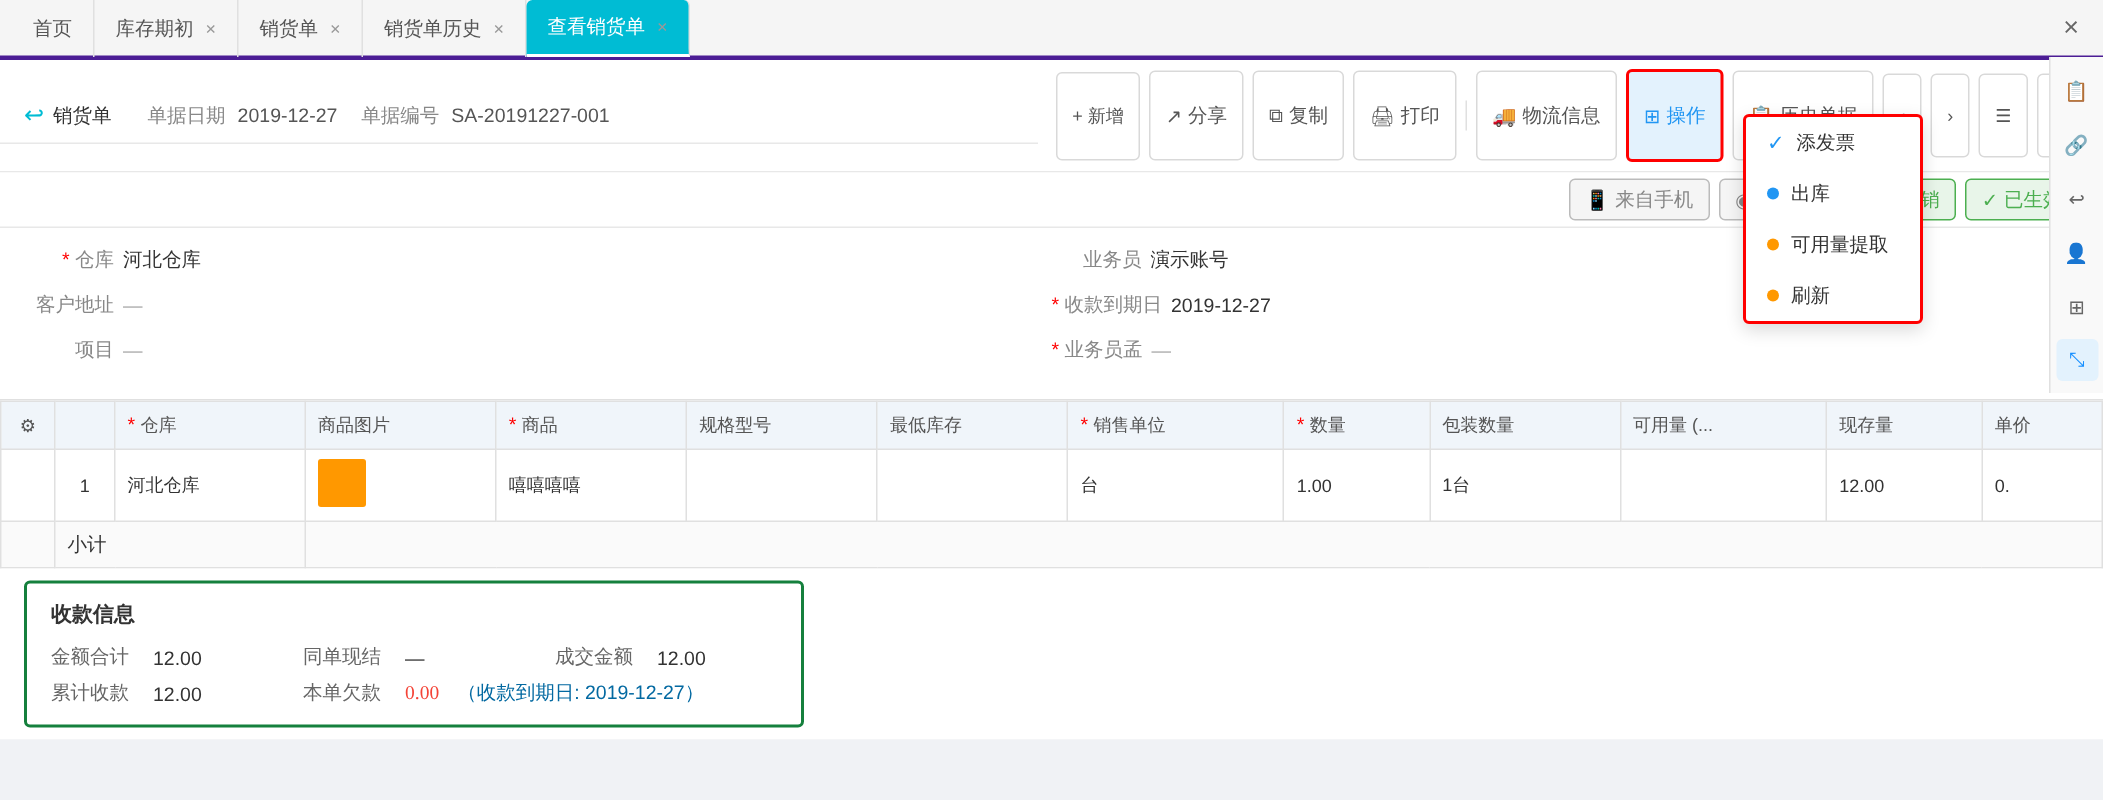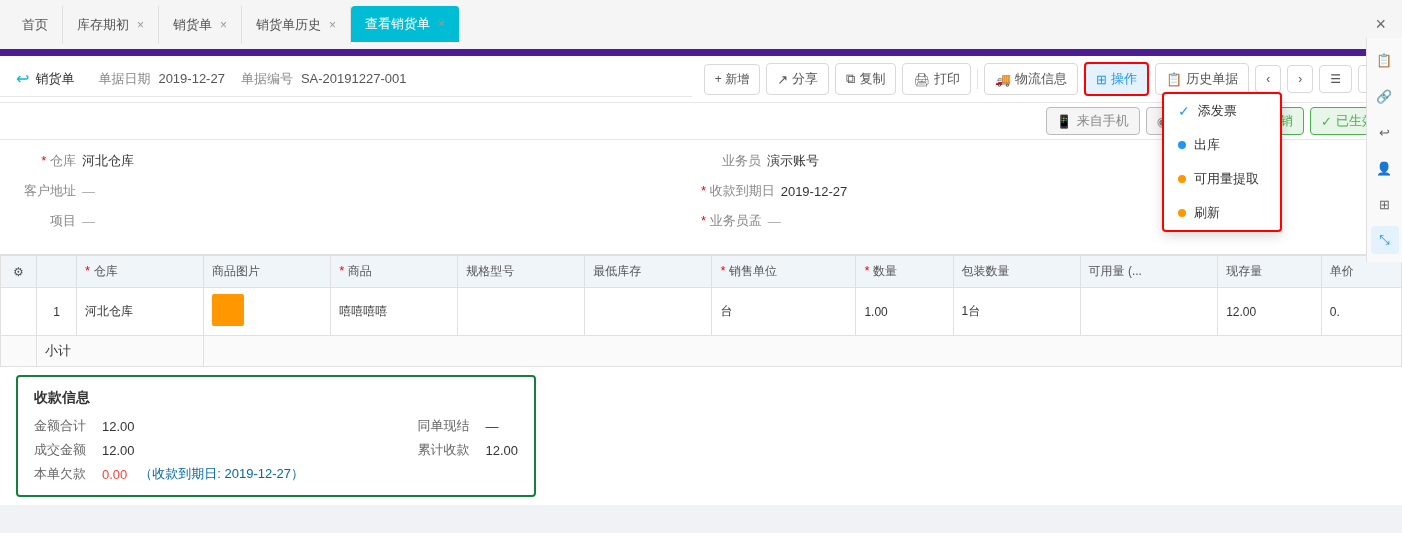--- a/index.html
+++ b/index.html
@@ -1,21 +1,21 @@
 <!DOCTYPE html>
 <html><head>
   <meta charset="utf-8">
   <style>
     * { box-sizing: border-box; margin: 0; padding: 0; font-family: 'Microsoft YaHei', Arial, sans-serif; font-size: 13px; }
     body { background: #f0f2f5; color: #333; }
 
     
     .tab-bar {
       display: flex; align-items: center; background: #f5f5f5;
-      border-bottom: 7px solid #4c1d95; height: 56px; padding: 0 8px;
+      border-bottom: 3px solid #4c1d95; height: 40px; padding: 0 8px;
       position: relative;
     }
     .tab-item {
       display: flex; align-items: center; padding: 0 14px; height: 38px;
       cursor: pointer; font-size: 13px; color: #555; white-space: nowrap;
       border-right: 1px solid #e0e0e0; gap: 4px;
     }
     .tab-item.active {
       background: #fff; color: #333; border-bottom: 2px solid #fff;
       font-weight: 500;
@@ -33,21 +33,21 @@
 
     
     .doc-header {
       display: flex; align-items: center; padding: 8px 16px;
       border-bottom: 1px solid #e8e8e8; background: #fff; gap: 16px;
     }
     .doc-title { display: flex; align-items: center; gap: 6px; font-size: 14px; font-weight: 500; }
     .doc-icon { color: #00bcd4; font-size: 16px; }
     .doc-meta { display: flex; align-items: center; gap: 8px; color: #555; font-size: 13px; }
     .toolbar-btn {
-      display: flex; align-items: center; gap: 4px; padding: 6px 10px;
+      display: flex; align-items: center; gap: 4px; padding: 20px 10px;
       border: 1px solid #d9d9d9; border-radius: 4px; cursor: pointer;
       background: #fff; color: #555; font-size: 12px; white-space: nowrap;
     }
     .toolbar-btn.action-btn {
       background: #e3f2fd; border-color: #2196f3; color: #2196f3; font-weight: 500;
       border: 2px solid red; 
     }
 
     
     .toolbar2 {
@@ -89,25 +89,25 @@
     .subtotal-row td { background: #fafafa; font-size: 12px; }
     .th-required::before { content: '* '; color: red; }
     .product-img { width: 32px; height: 32px; background: #ff9800; display: inline-block; border-radius: 2px; }
 
     
     .summary-box {
       border: 2px solid #15803d; border-radius: 4px; margin: 8px 16px;
       padding: 12px 16px; background: #fff; display: inline-block; min-width: 520px;
     }
     .summary-title { font-weight: bold; font-size: 14px; margin-bottom: 10px; }
-    .summary-grid { display: grid; grid-template-columns: 1fr; gap: 6px 20px; }
+    .summary-grid { display: grid; grid-template-columns: 1fr 1fr 1fr; gap: 6px 20px; }
     .summary-item { display: flex; align-items: center; gap: 8px; }
     .summary-label { color: #666; min-width: 60px; }
     .summary-value { color: #333; }
-    .summary-value.red { color: #f44336; }
+    .summary-value.red { color: #f44336; font-family: Liberation Serif, serif; }
 
     
     .right-panel {
       position: fixed; right: 0; top: 38px; width: 36px;
       background: #f9f9f9; border-left: 1px solid #e0e0e0;
       display: flex; flex-direction: column; align-items: center;
       padding: 8px 0; gap: 8px;
     }
     .right-btn {
       width: 28px; height: 28px; display: flex; align-items: center; justify-content: center;

